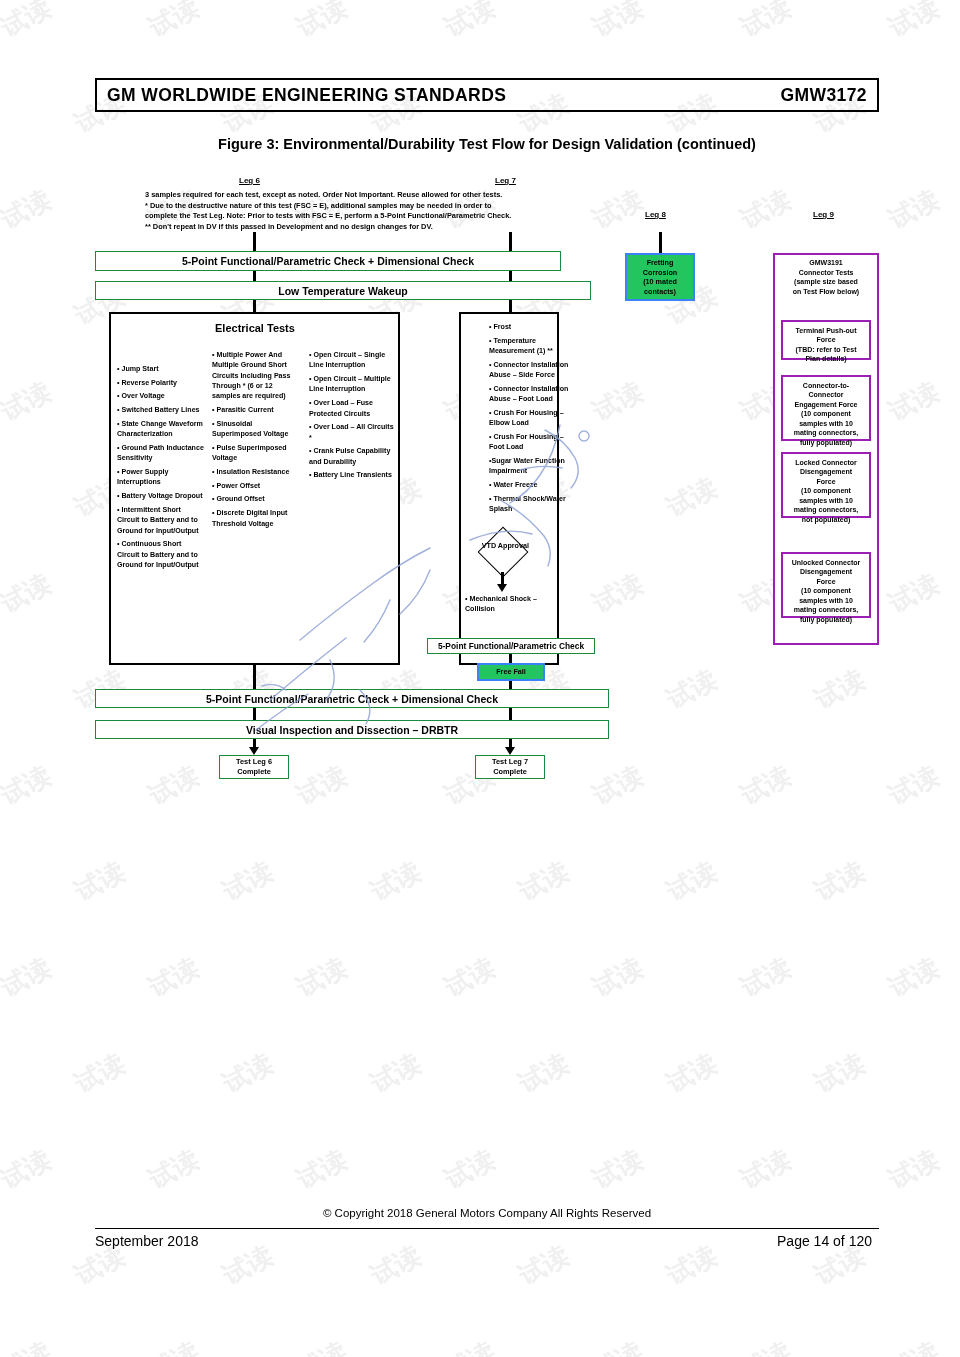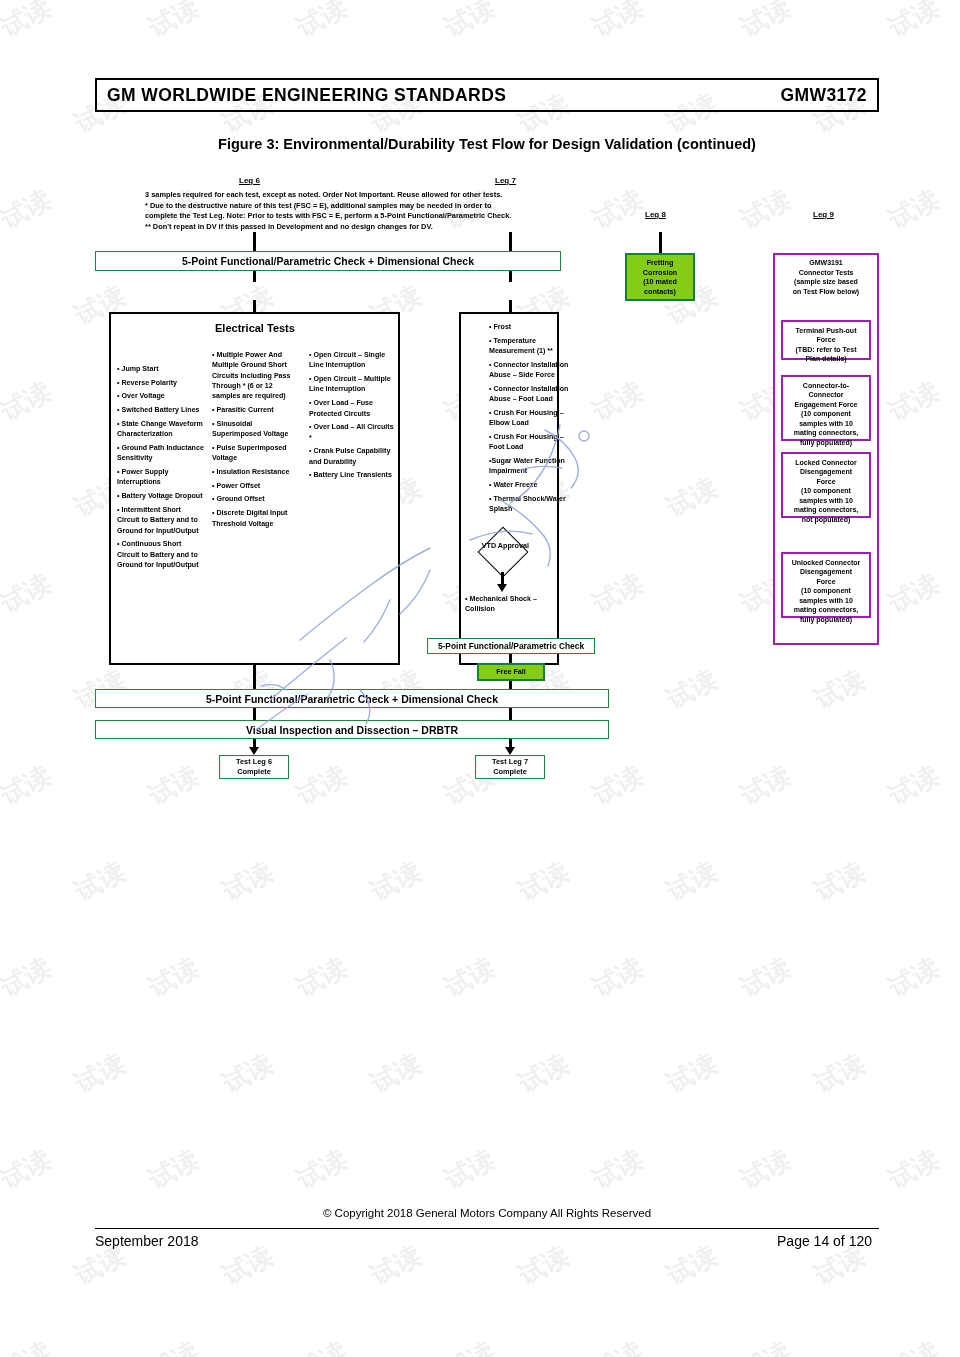--- a/index.html
+++ b/index.html
@@ -50,21 +50,21 @@
   .bar{
     position:absolute;border:1.6px solid #1a8a3c;box-sizing:border-box;
     background:#fff;display:flex;align-items:center;justify-content:center;
     font-size:10.5px;font-weight:bold;color:#000;
   }
   .bar.small{font-size:8.4px;}
   .blackbox{
     position:absolute;border:2px solid #000;box-sizing:border-box;background:#fff;
   }
   .bluebox{
-    position:absolute;border:2px solid #15803d;box-sizing:border-box;background:#84cc16;
+    position:absolute;border:2px solid #3b82f6;box-sizing:border-box;background:#22c55e;
     display:flex;align-items:center;justify-content:center;text-align:center;
     font-size:7.2px;font-weight:bold;line-height:1.32;
   }
   .purplebox{
     position:absolute;border:2px solid #9b1fb5;box-sizing:border-box;background:#fff;
     text-align:center;font-size:7px;font-weight:bold;line-height:1.35;
     padding:4px 3px;box-sizing:border-box;
   }
   .greenbox{
     position:absolute;border:1.6px solid #1a8a3c;box-sizing:border-box;background:#fff;
@@ -246,20 +246,21 @@
     <div>** Don't repeat in DV if this passed in Development and no design changes for DV.</div>
   </div>
 
   <div class="vline" style="left:246px;top:232px;height:20px;"></div>
   <div class="vline" style="left:502px;top:232px;height:20px;"></div>
 
   <div class="bar" style="left:88px;top:251px;width:466px;height:20px;">5-Point Functional/Parametric Check + Dimensional Check</div>
   <div class="vline" style="left:246px;top:271px;height:11px;"></div>
   <div class="vline" style="left:502px;top:271px;height:11px;"></div>
 
+  <div class="bar" style="left:88px;top:281px;width:496px;height:19px;">Low Temperature Wakeup</div>
   <div class="vline" style="left:246px;top:300px;height:13px;"></div>
   <div class="vline" style="left:502px;top:300px;height:13px;"></div>
 
   <div class="blackbox" style="left:102px;top:312px;width:291px;height:353px;"></div>
   <div class="col-title" style="left:208px;top:322px;">Electrical Tests</div>
 
   <div class="col" style="left:110px;top:364px;width:88px;">
     <div class="it">• <span>Jump Start</span></div>
     <div class="it">• <span>Reverse Polarity</span></div>
     <div class="it">• <span>Over Voltage</span></div>

